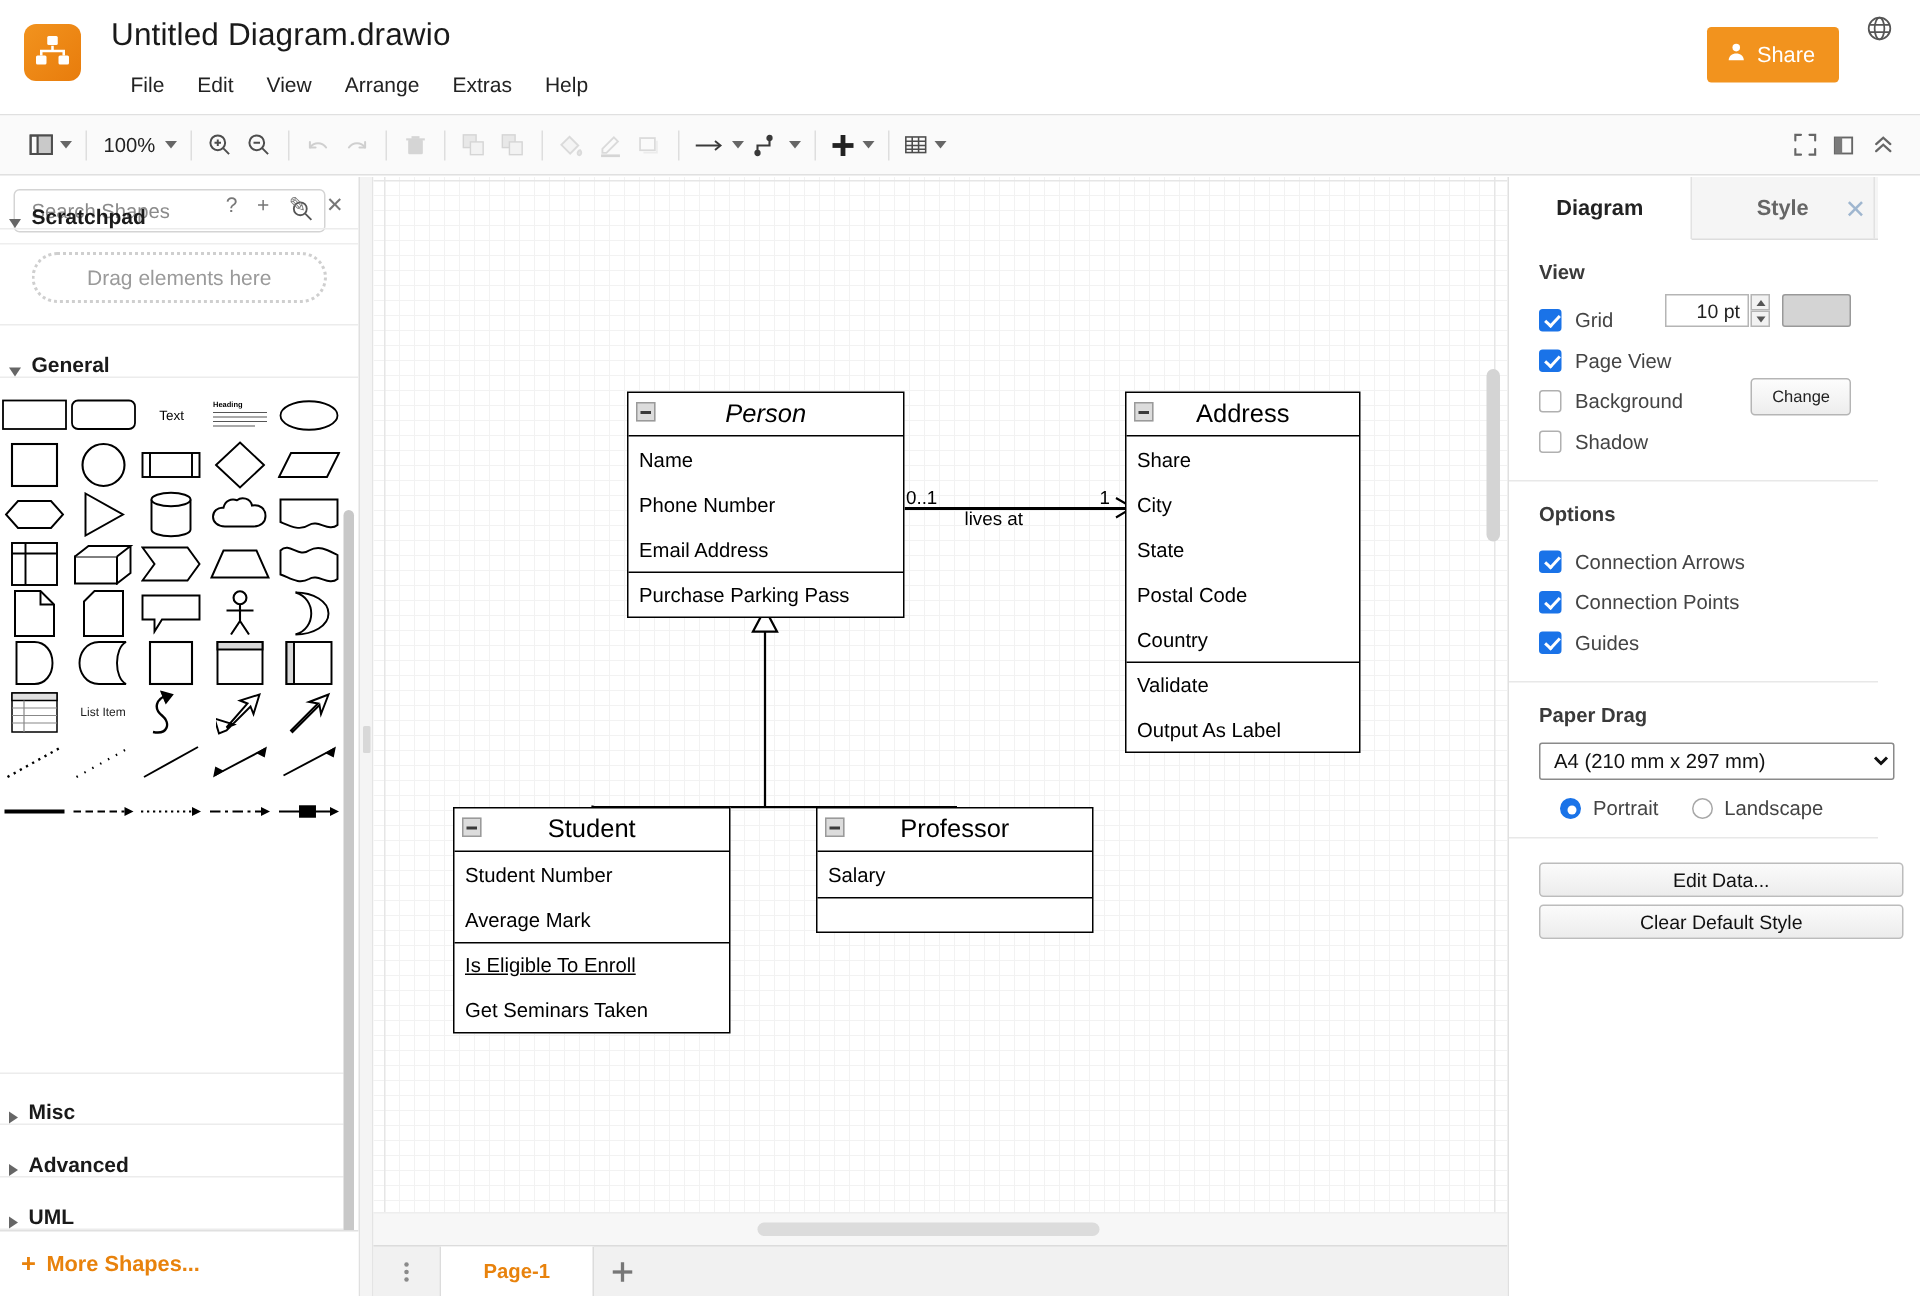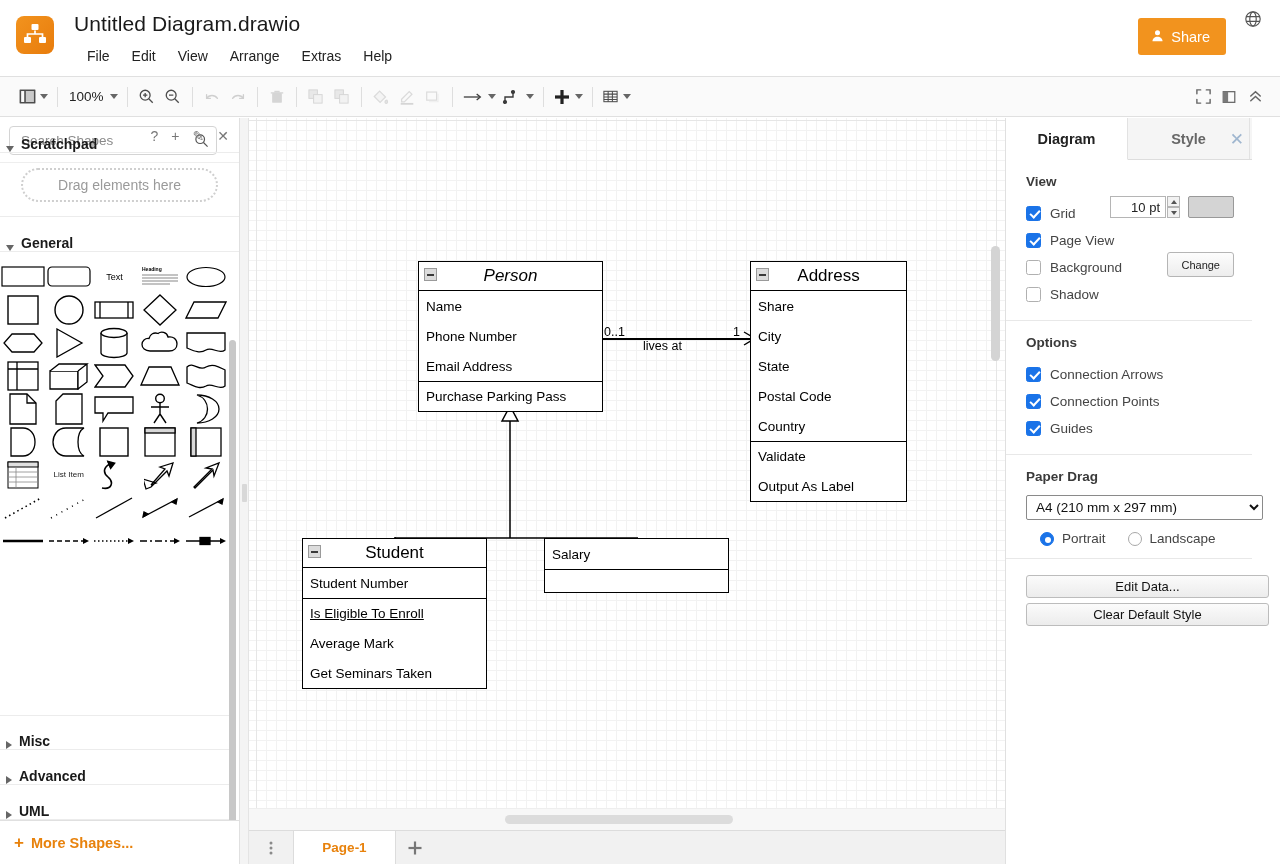--- a/index.html
+++ b/index.html
@@ -859,28 +859,32 @@
       <div class="uml-row uml-div">Validate</div>
       <div class="uml-row">Output As Label</div>
     </div>
 
     <div class="uml" style="left:53px; top:420px; width:185px;">
       <div class="uml-title">
         <i class="collapse-box"></i>
         <span>Student</span>
       </div>
       <div class="uml-row">Student Number</div>
+      <div class="uml-row">Average Mark</div>
       <div class="uml-row uml-div">
           <span class="underlined">Is Eligible To Enroll</span>
         </div>
-      <div class="uml-row">Average Mark</div>
       <div class="uml-row">Get Seminars Taken</div>
     </div>
 
     <div class="uml" style="left:295px; top:420px; width:185px;">
+      <div class="uml-title">
+        <i class="collapse-box"></i>
+        <span>Professor</span>
+      </div>
       <div class="uml-row">Salary</div>
       <div class="uml-row uml-div" style="height:23px"></div>
     </div>
 
     <div class="cv-scroll-v"></div>
   </div>
 
   <div class="canvas-hbar">
     <div style="position:absolute;left:256px;top:6px;width:228px;height:9px;background:#dcdcdc;border-radius:5px"></div>
   </div>

